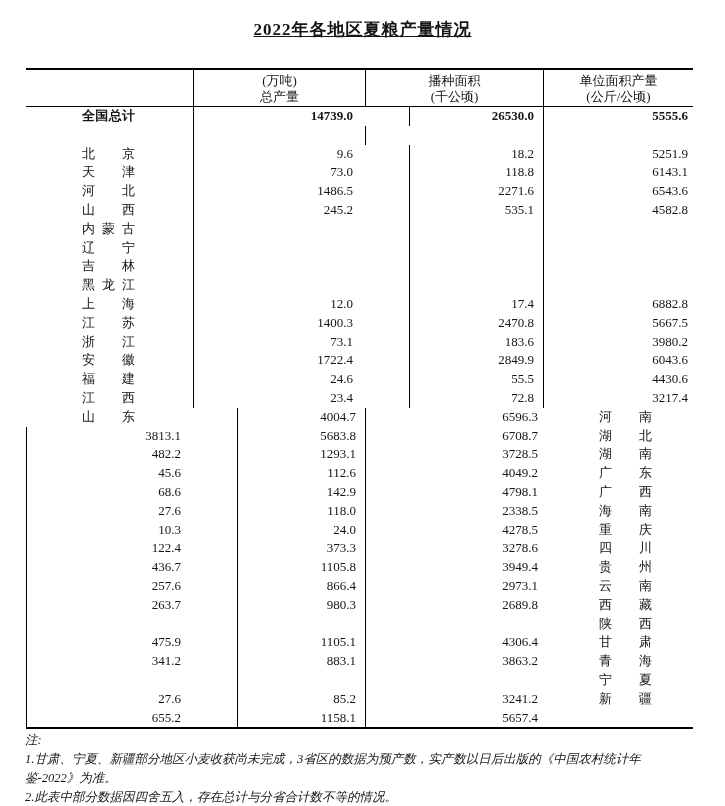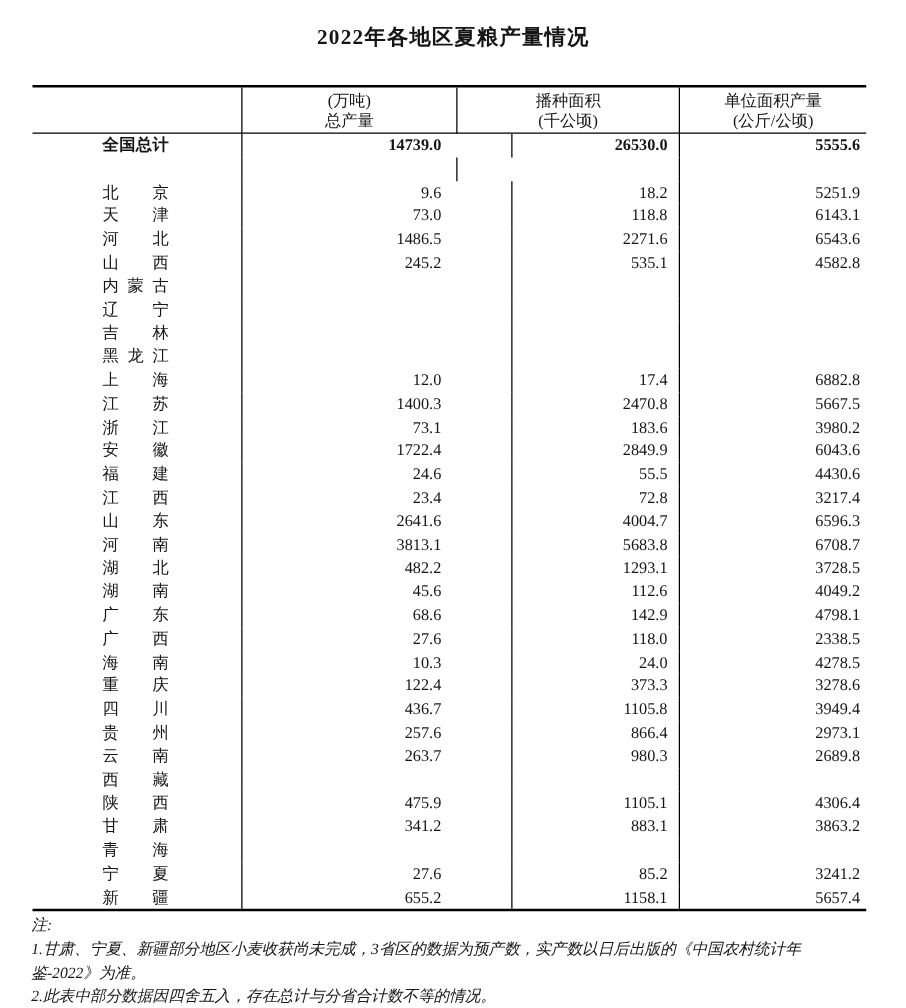--- a/index.html
+++ b/index.html
@@ -5,21 +5,21 @@
   html,body{margin:0;padding:0;background:#ffffff;}
   body{
     width:725px;height:806px;
     font-family:"Liberation Serif","DejaVu Serif",serif;
     color:#151515;
   }
   .page{position:relative;width:725px;height:806px;background:#fff;overflow:hidden;}
 
   .title{
     position:absolute;top:18px;left:0;width:725px;margin:0;
-    text-align:center;font-size:17px;font-weight:bold;letter-spacing:1px;
+    text-align:center;font-size:17px;font-weight:bold;letter-spacing:1px;text-decoration:underline;
   }
 
   .table{
     position:absolute;left:26px;top:68px;width:667px;
     border-top:2.5px solid #000;border-bottom:2.5px solid #000;
   }
   .grid{display:grid;grid-template-columns:167px 172px 178px 150px;}
   .cell{box-sizing:border-box;font-size:13px;overflow:hidden;white-space:nowrap;}
   .vline{border-left:1px solid #000;}
   .hc{
@@ -174,21 +174,20 @@
   <div class="cell dc namecell">
     <span class="regionname">江西</span>
   </div>
   <div class="cell dc vline num pr1">23.4</div>
   <div class="cell dc vline num pr2">72.8</div>
   <div class="cell dc vline num pr3">3217.4</div>
 
   <div class="cell dc namecell">
     <span class="regionname">山东</span>
   </div>
-  <div class="cell dc vline num pr1">2641.6</div>
   <div class="cell dc vline num pr2">4004.7</div>
   <div class="cell dc vline num pr3">6596.3</div>
 
   <div class="cell dc namecell">
     <span class="regionname">河南</span>
   </div>
   <div class="cell dc vline num pr1">3813.1</div>
   <div class="cell dc vline num pr2">5683.8</div>
   <div class="cell dc vline num pr3">6708.7</div>
 

